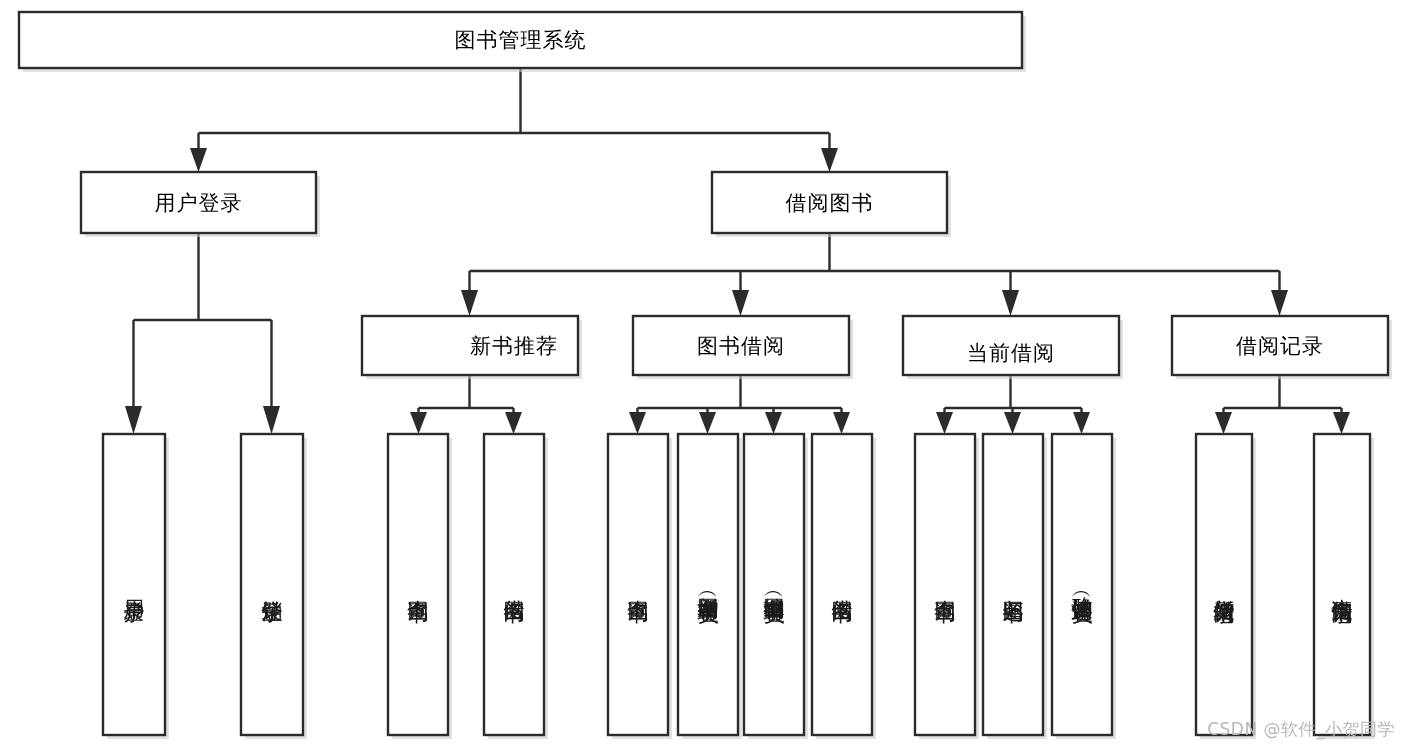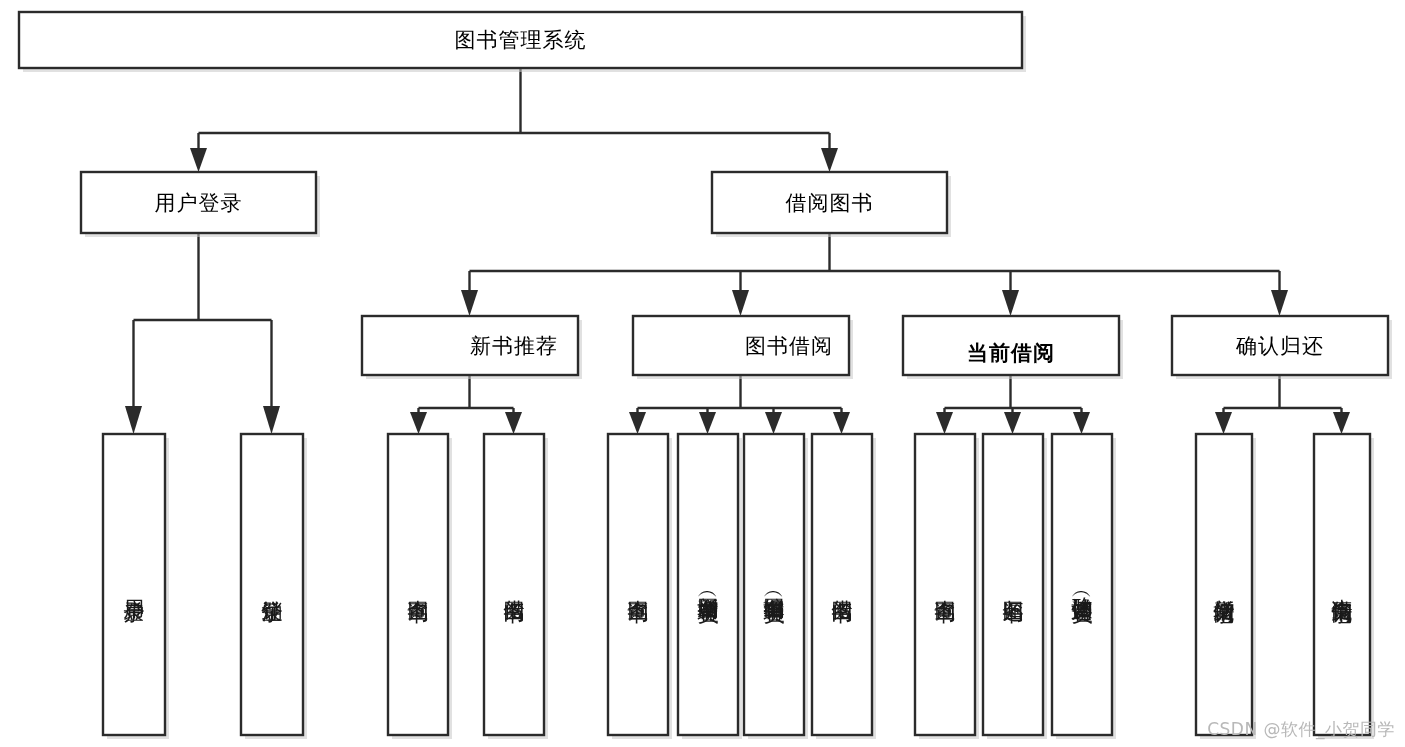--- a/index.html
+++ b/index.html
@@ -205,23 +205,23 @@
       <rect class="node-box" x="1314" y="434" width="56" height="301"></rect>
     </g>
   </svg>
 
   <div class="horiz-text-wrap" style="left:19px; top:12px; width:1003px; height:56px;">图书管理系统</div>
 
   <div class="horiz-text-wrap" style="left:81px; top:172px; width:235px; height:61px;">用户登录</div>
   <div class="horiz-text-wrap" style="left:712px; top:172px; width:235px; height:61px;">借阅图书</div>
 
   <div class="horiz-text-wrap" style="left:362px; top:316px; width:216px; height:59px;padding-left:44px;">新书推荐</div>
-  <div class="horiz-text-wrap" style="left:633px; top:316px; width:216px; height:59px;margin-left:48px;">图书借阅</div>
-  <div class="horiz-text-wrap" style="left:903px; top:316px; width:216px; height:73px;font-weight:bold;">当前借阅</div>
-  <div class="horiz-text-wrap" style="left:1172px; top:316px; width:216px; height:59px;">确认归还</div>
+  <div class="horiz-text-wrap" style="left:633px; top:316px; width:216px; height:59px;">图书借阅</div>
+  <div class="horiz-text-wrap" style="left:903px; top:316px; width:216px; height:73px;">当前借阅</div>
+  <div class="horiz-text-wrap" style="left:1172px; top:316px; width:216px; height:59px;">借阅记录</div>
 
   <div class="vert-text-wrap" style="left:103px; top:434px; width:62px; height:301px;">用户登录</div>
   <div class="vert-text-wrap" style="left:241px; top:434px; width:62px; height:301px;">注销登录</div>
   <div class="vert-text-wrap" style="left:388px; top:434px; width:60px; height:301px;">查询图书</div>
   <div class="vert-text-wrap" style="left:484px; top:434px; width:60px; height:301px;">借阅图书</div>
   <div class="vert-text-wrap" style="left:608px; top:434px; width:60px; height:301px;">查询图书</div>
   <div class="vert-text-wrap" style="left:678px; top:434px; width:60px; height:301px;">新增图书（管理员）</div>
   <div class="vert-text-wrap" style="left:744px; top:434px; width:60px; height:301px;">编辑图书（管理员）</div>
   <div class="vert-text-wrap" style="left:812px; top:434px; width:60px; height:301px;">借阅图书</div>
   <div class="vert-text-wrap" style="left:915px; top:434px; width:60px; height:301px;">查询图书</div>

